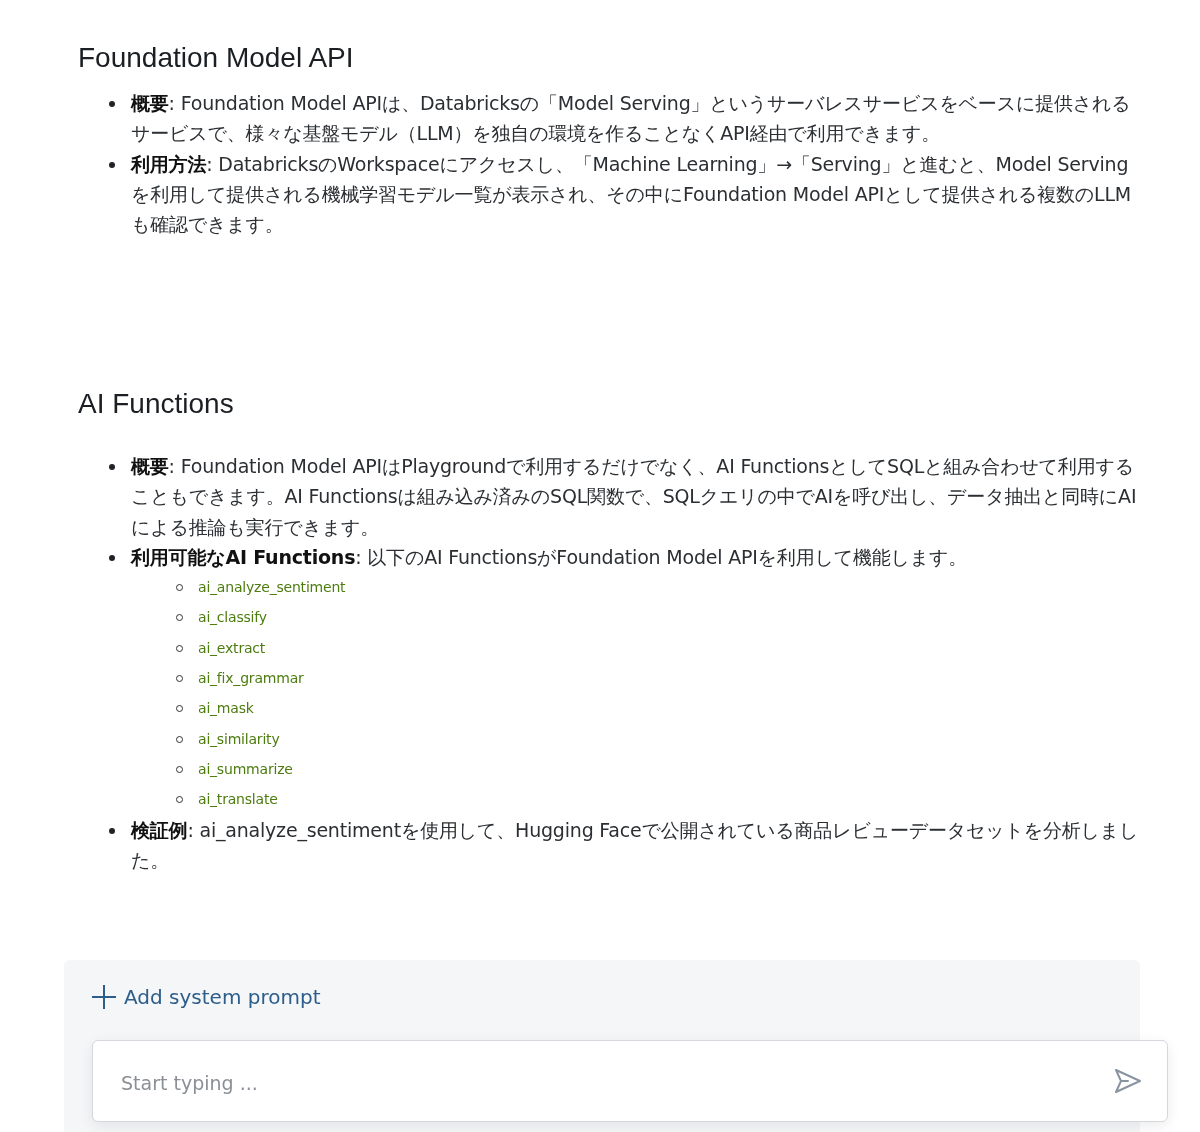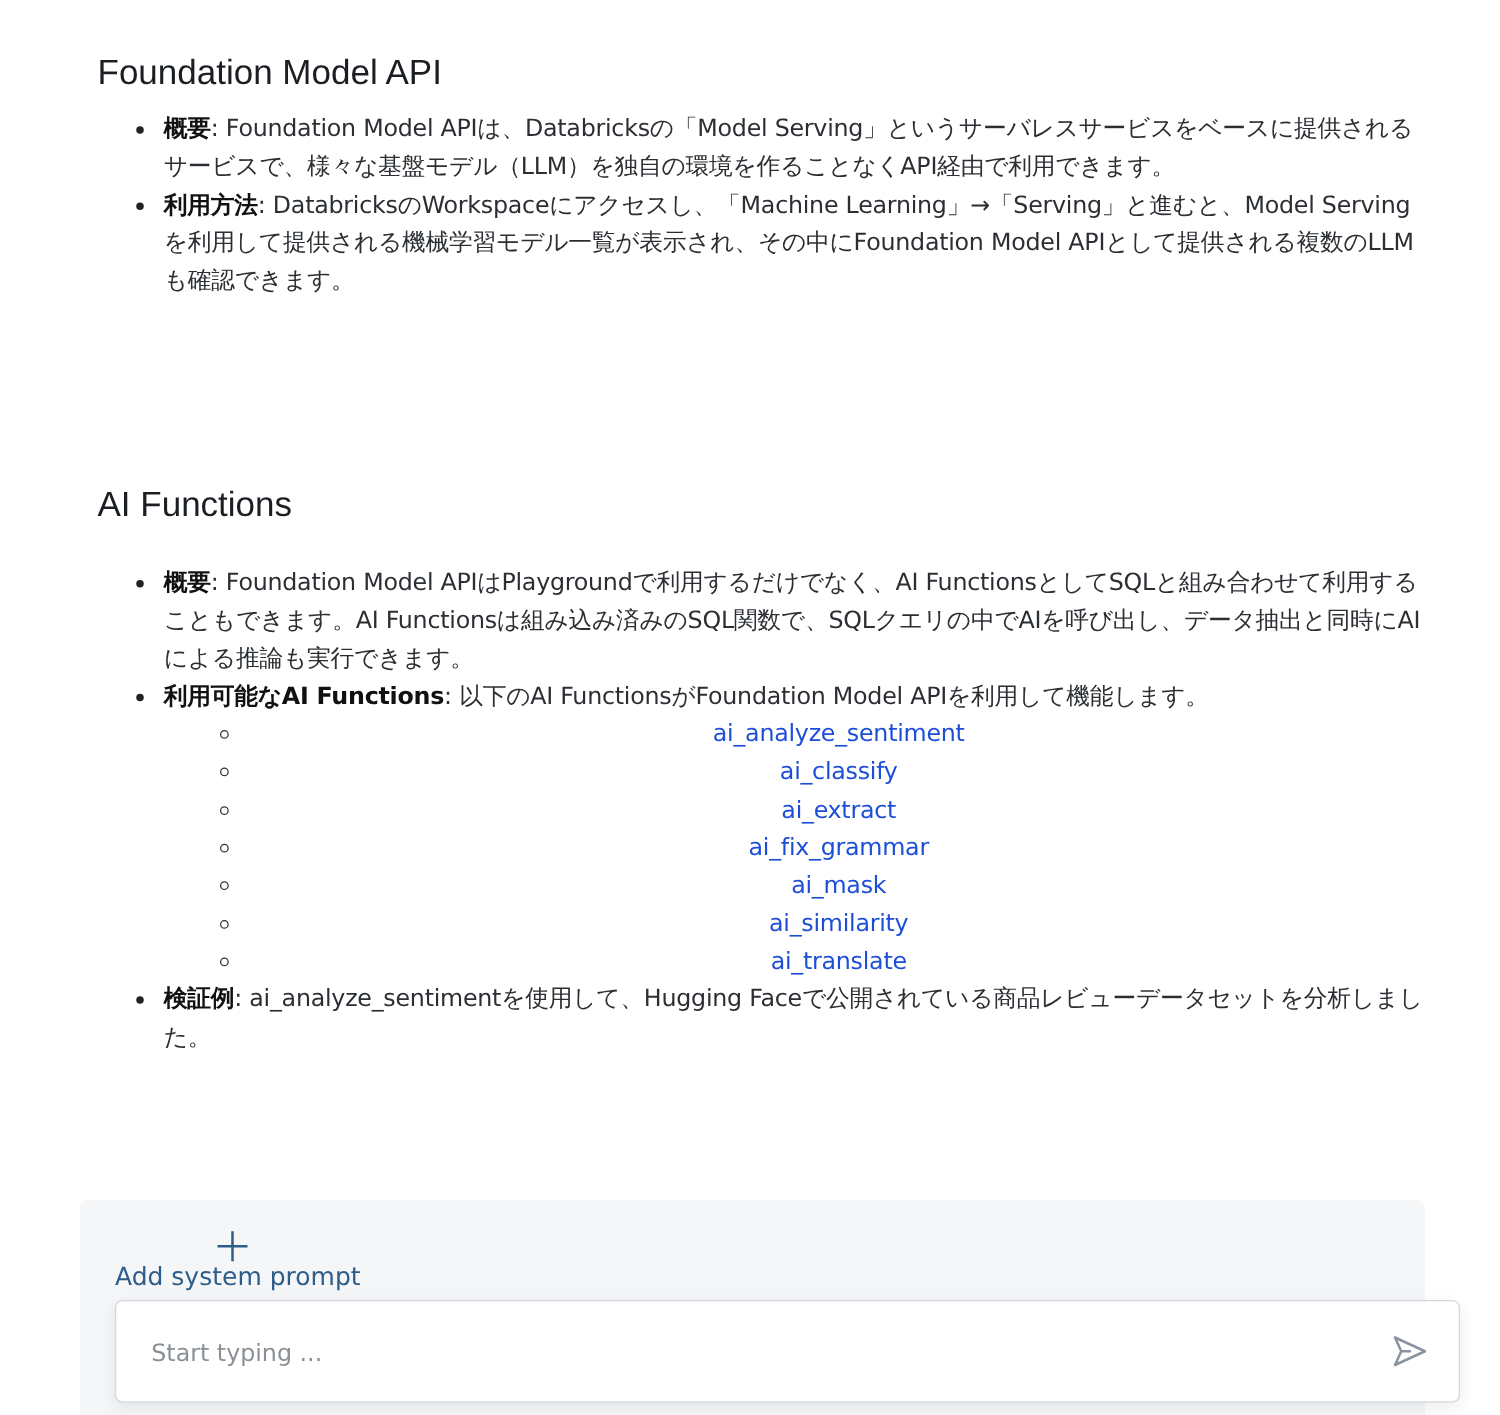--- a/index.html
+++ b/index.html
@@ -62,24 +62,23 @@
     .lbl { font-weight: 700; color: #111; }
     ul.sub {
       list-style: none;
       margin: 0;
       padding: 0;
     }
     ul.sub > li {
       position: relative;
       padding-left: 67px;
       margin-left: 0;
-      font-size: 19px;
+      font-size: 14px;
       line-height: 30.3px;
-      color: #1d4ed8;
-      text-align: center;
+      color: #4d7c0f;
     }
     ul.sub > li::before {
       content: "";
       position: absolute;
       left: 45px;
       top: 12px;
       width: 6px;
       height: 6px;
       border-radius: 50%;
       border: 1.3px solid #333;
@@ -99,21 +98,20 @@
     }
     .add-system {
       position: absolute;
       left: 28px;
       top: 25px;
       display: flex;
       align-items: center;
       color: #2d5d8a;
       font-size: 20px;
       cursor: pointer;
-      flex-direction: column;
     }
     .plus-icon {
       width: 24px;
       height: 24px;
       position: relative;
       margin-right: 8px;
     }
     .plus-icon::before, .plus-icon::after {
       content: "";
       position: absolute;
@@ -181,20 +179,21 @@
   <ul class="bullets" id="list-ai">
     <li><span class="lbl">概要</span><span>: Foundation Model APIはPlaygroundで利用するだけでなく、AI FunctionsとしてSQLと組み合わせて利用することもできます。AI Functionsは組み込み済みのSQL関数で、SQLクエリの中でAIを呼び出し、データ抽出と同時にAIによる推論も実行できます。</span></li>
     <li><span class="lbl">利用可能なAI Functions</span><span>: 以下のAI FunctionsがFoundation Model APIを利用して機能します。</span>
       <ul class="sub sub-wrap">
         <li>ai_analyze_sentiment</li>
         <li>ai_classify</li>
         <li>ai_extract</li>
         <li>ai_fix_grammar</li>
         <li>ai_mask</li>
         <li>ai_similarity</li>
+        <li>ai_summarize</li>
         <li>ai_translate</li>
       </ul>
     </li>
     <li><span class="lbl">検証例</span><span>: ai_analyze_sentimentを使用して、Hugging Faceで公開されている商品レビューデータセットを分析しました。</span></li>
   </ul>
 </div>
 
 <div class="bottom-clip"><span>て利用可能です。</span></div>
 
 <div class="prompt-panel">

